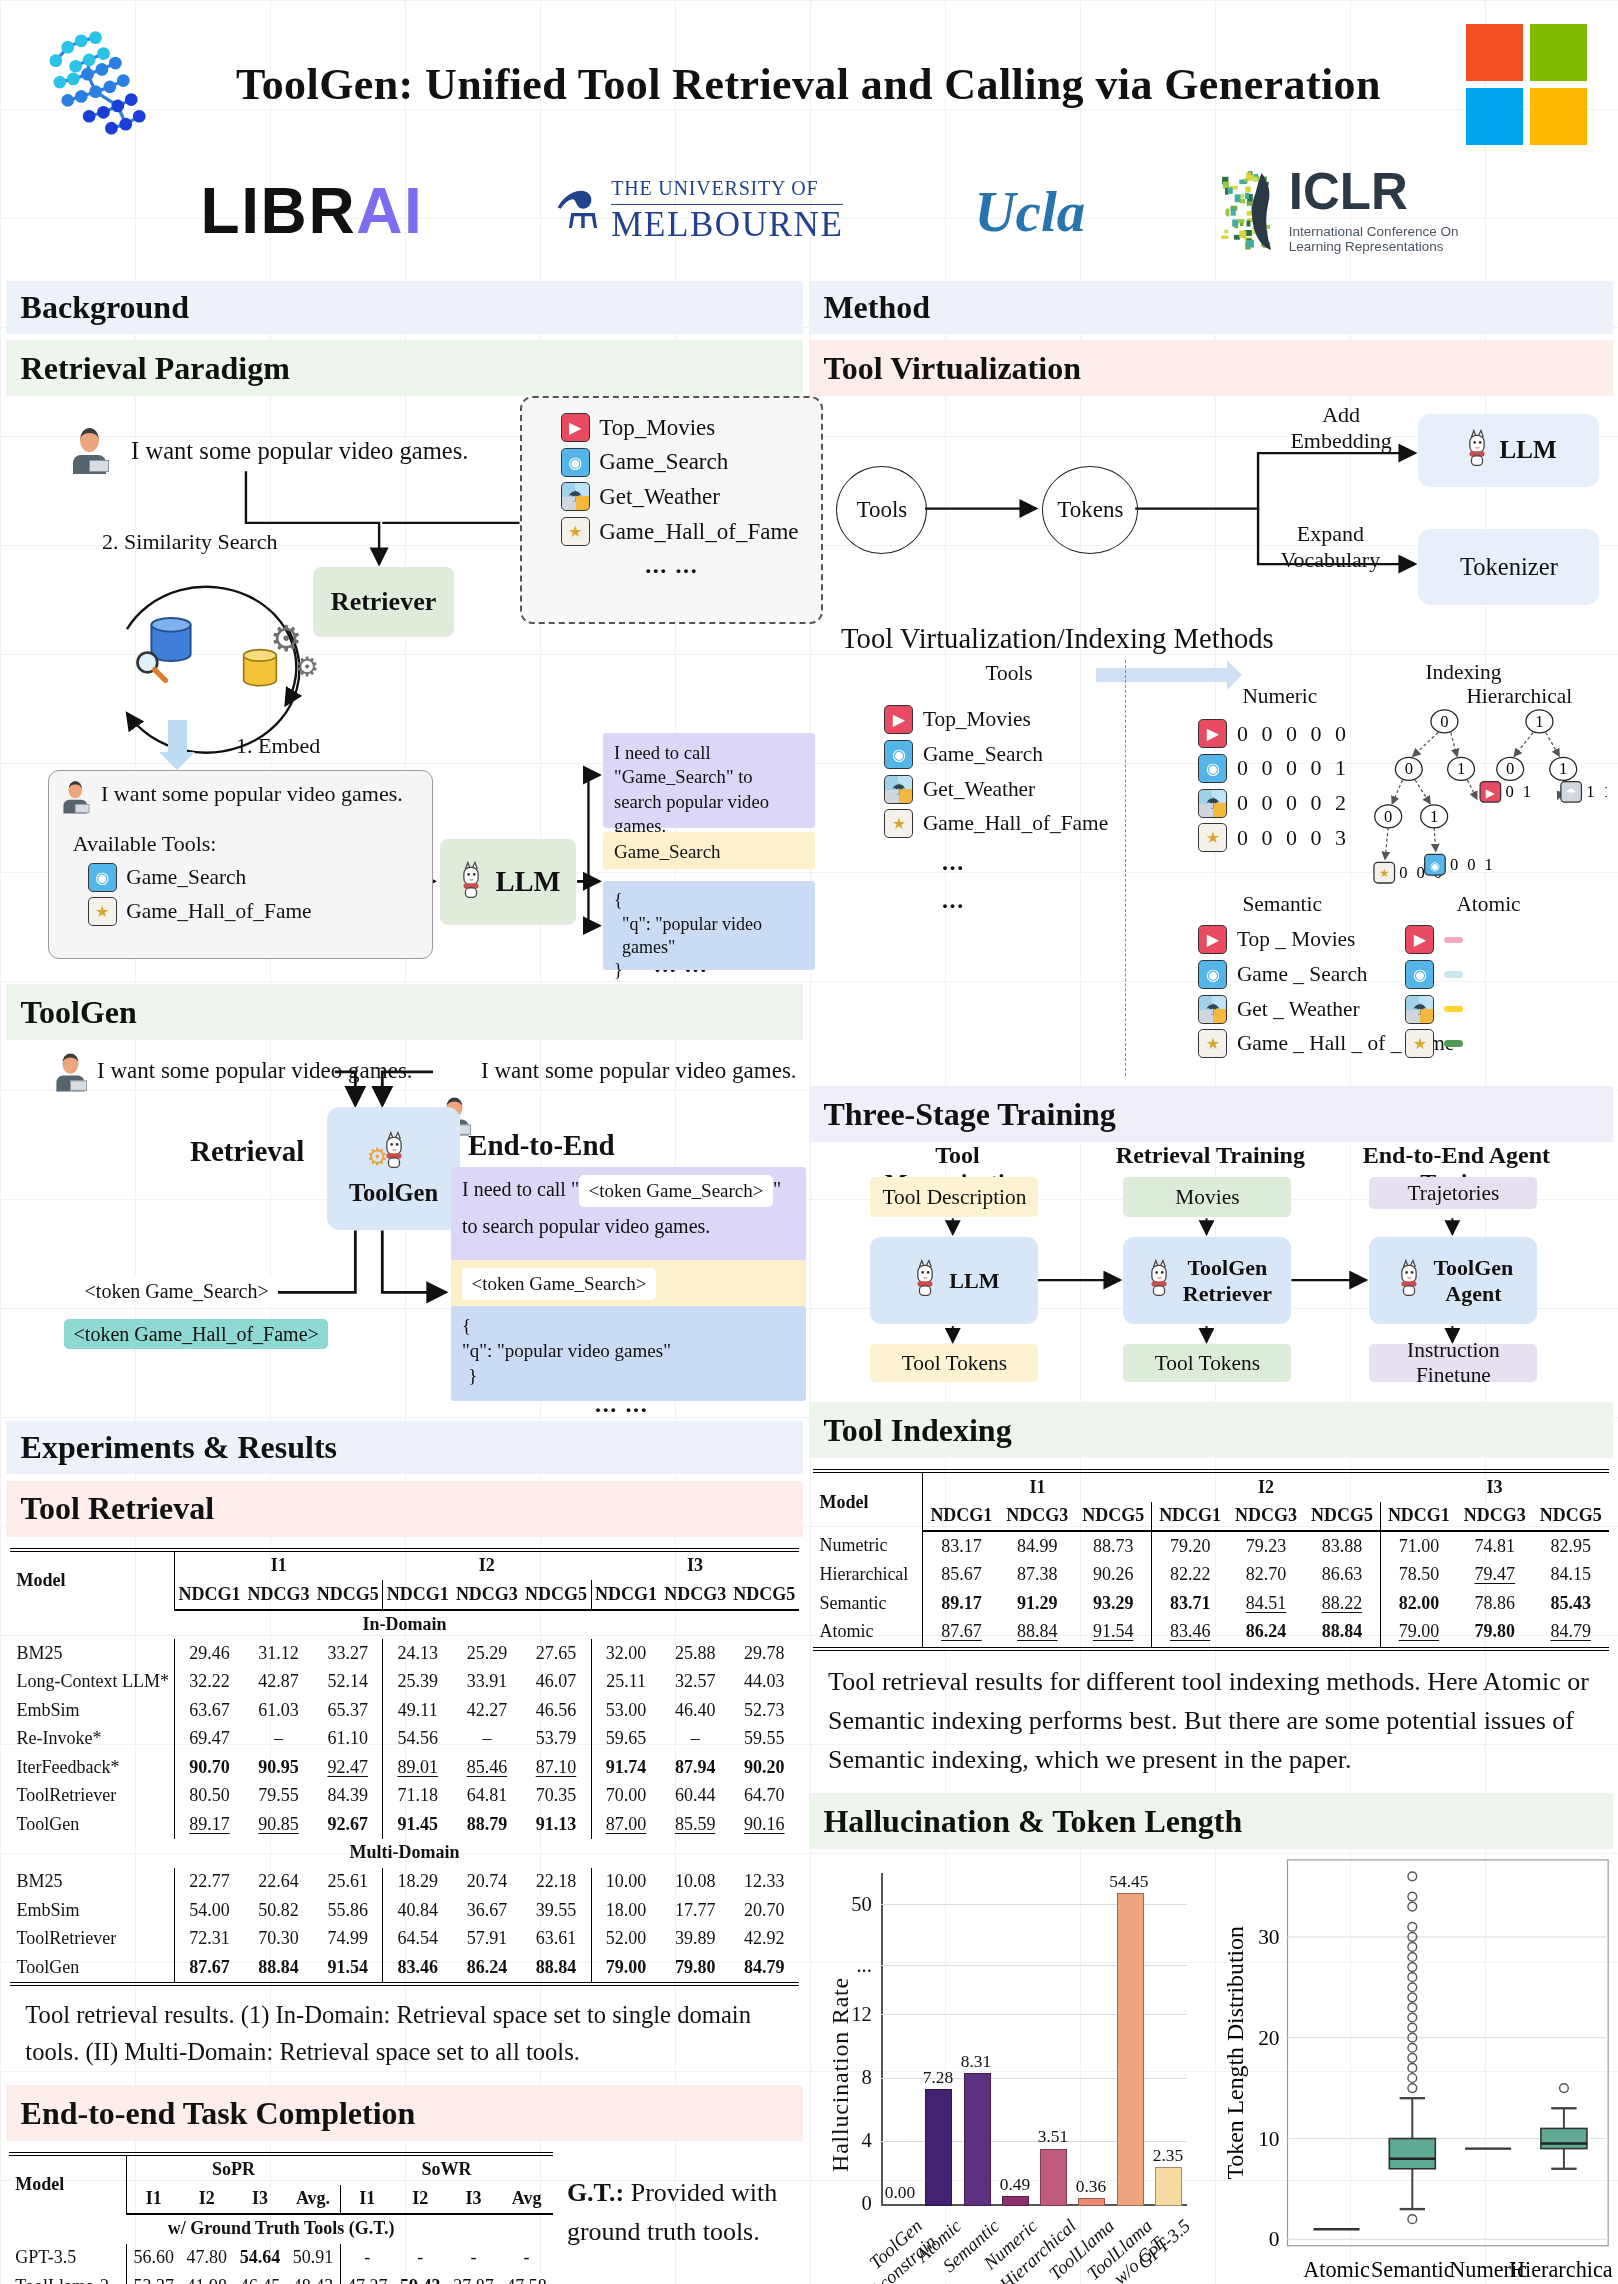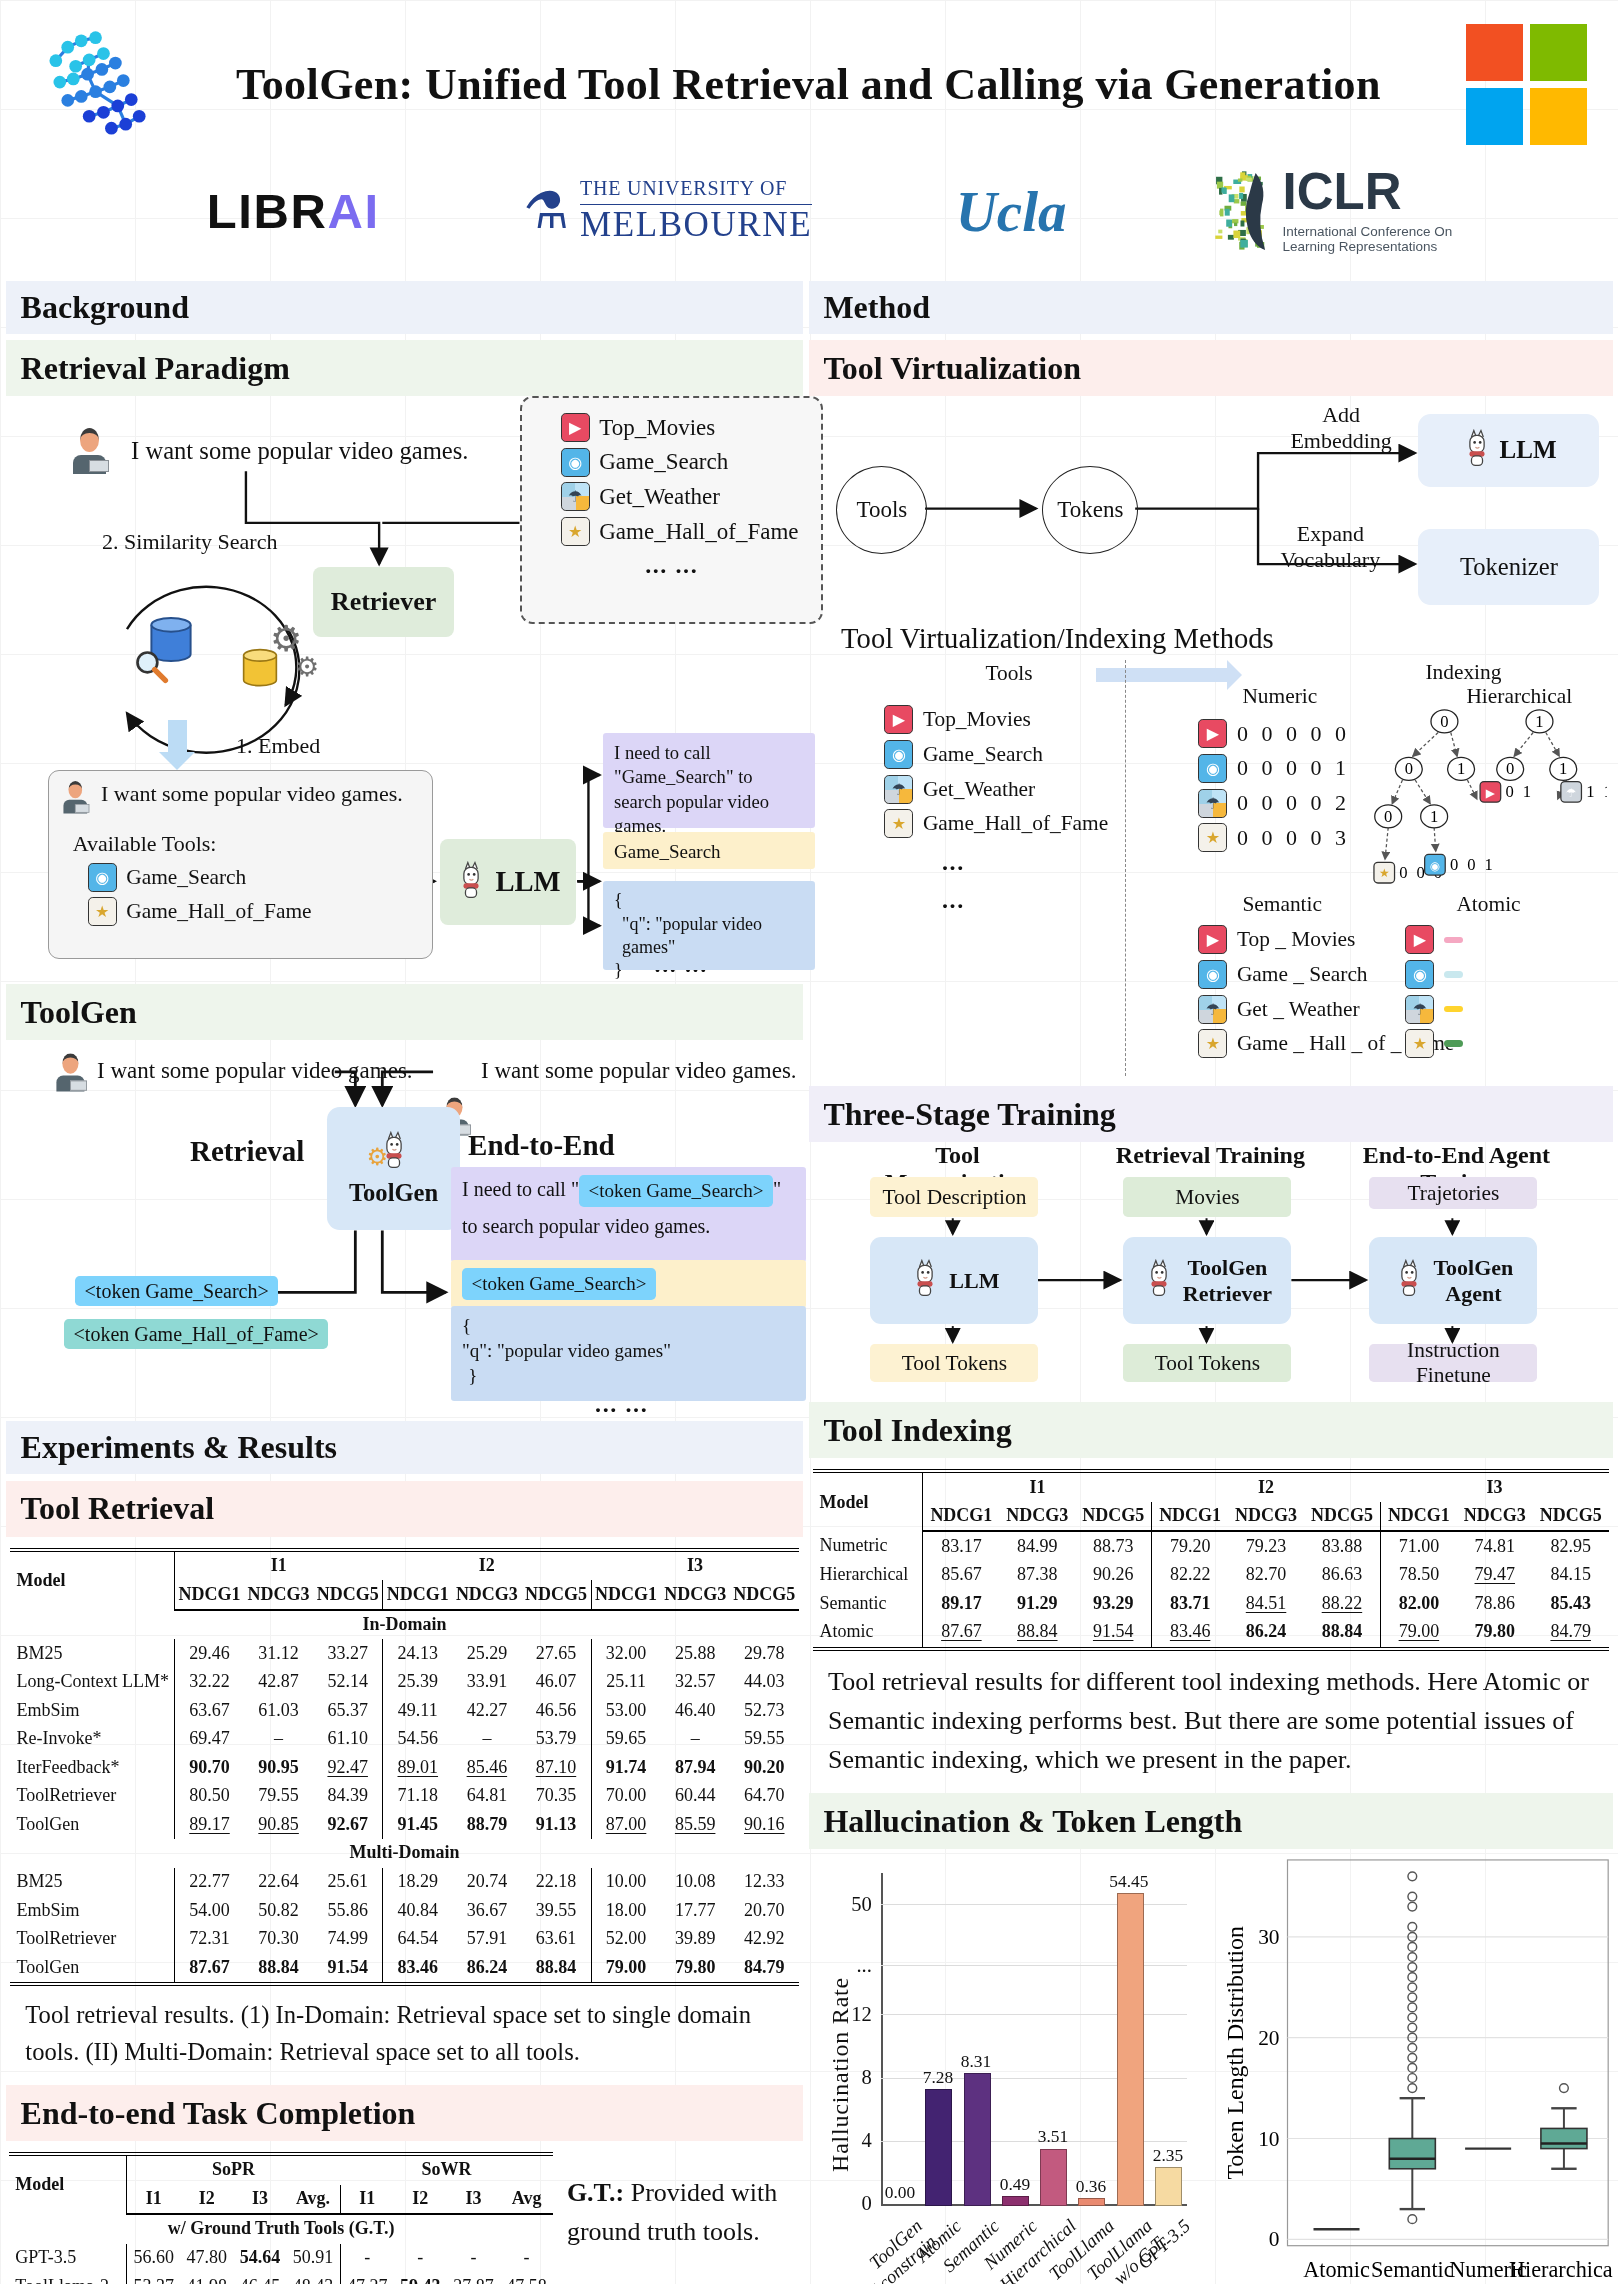--- a/index.html
+++ b/index.html
@@ -12,21 +12,21 @@
     background-size:135px 109px;
   }
   
   .hdr{display:flex; align-items:center; padding:17.4px 32px 3.2px 32px;}
   .hdr-center{flex:1; text-align:center;}
   .title{font-size:44px; font-weight:bold; letter-spacing:0.4px;}
   .authors{font-size:29px; margin-top:20.6px;}
   .ms{display:grid; grid-template-columns:57px 57px; grid-template-rows:57px 57px; gap:7.1px; margin-left:16px;}
   .ms div{width:57px;height:57px;}
   .logorow{display:flex; align-items:center; justify-content:space-around; padding:8px 95px 14.3px 135px; height:95px;}
-  .librai{font-family:"Liberation Sans",sans-serif; font-size:49px; font-weight:bold; letter-spacing:1.6px;}
+  .librai{font-family:"Liberation Sans",sans-serif; font-size:64px; font-weight:bold; letter-spacing:1.6px;}
   .librai .acc{color:#7b6cf0;}
   .melb{display:flex; align-items:center; gap:11px; color:#23418c;}
   .melb-crest{font-size:51px; line-height:1;}
   .melb-tx .t1{font-size:20px; letter-spacing:0.8px; border-bottom:1.6px solid #23418c; padding-bottom:3.2px;}
   .melb-tx .t2{font-size:35px; letter-spacing:1.6px;}
   .ucla{font-size:57px; font-style:italic; font-weight:bold; color:#2774ae; font-family:"Liberation Serif",serif;}
   .iclr{display:flex; align-items:center; gap:9.5px;}
   .iclr-dots{width:63px;height:87px;}
   .iclr-tx .t1{font-size:51px; font-weight:bold; color:#2b3947; font-family:"Liberation Sans",sans-serif; line-height:.9;}
   .iclr-tx .t2{font-size:13.5px; color:#4a5560; font-family:"Liberation Sans",sans-serif; margin-top:9px;}
@@ -53,21 +53,21 @@
   .chip.weather{background:conic-gradient(#bfe3f6 0 25%, #f6b83c 25% 50%, #cfd6dd 50% 75%, #9fd1e8 75% 100%);} .chip.weather::before{content:"\2602"; color:#345;}
   .chip.fame{background:#f4f1ea;} .chip.fame::before{content:"\2605"; color:#d9a62e;}
   .toolrow{display:flex;align-items:center;gap:9.5px;margin:5.6px 0;padding-left:26px;}
   .toolrow .tl{font-size:22px;}
   
   .gbox{background:#dfecdb;border-radius:8px;display:flex;align-items:center;justify-content:center;gap:8px;}
   .bbox{background:#d7e7f7;border-radius:12.7px;display:flex;align-items:center;justify-content:center;gap:6.3px;}
   .outbox{border-radius:3.2px;padding:8px 11px;font-size:19px;line-height:1.3;}
   .purple{background:#dcd6f7;} .yellow{background:#fdf0cb;} .lblue{background:#c9dcf3;}
   .tokchip{display:inline-block;border-radius:4.8px;padding:3.2px 9.5px;font-size:20px;white-space:nowrap;}
-  .tokpink{background:#7dd3fc;} .tokteal{background:#8fd9d4;}
+  .tokpink{background:#ffffff;} .tokteal{background:#8fd9d4;}
   .dots{font-weight:bold;font-size:24px;letter-spacing:1.6px;}
   .dashedbox{border:2.4px dashed #555; border-radius:12.7px; background:#f7f7f7;}
   .promptbox{background:#f5f5f5;border:1.6px solid #9a9a9a;border-radius:11px;padding:9.5px 12.7px;}
   .gear{color:#6f6f6f;}
   .bluearrow{position:absolute;width:19px;background:#bcdcf5;}
   .bluearrow::after{content:"";position:absolute;left:-8.7px;top:100%;border:18px solid transparent;border-top-color:#bcdcf5;}
   .harrow{position:absolute;height:14.3px;background:#cfe0f5;}
   .harrow::after{content:"";position:absolute;top:-8px;left:100%;border:15px solid transparent;border-left-color:#cfe0f5;}
   
   .onode{position:absolute;border:1.6px solid #222;border-radius:50%;display:flex;align-items:center;justify-content:center;font-size:23px;}

